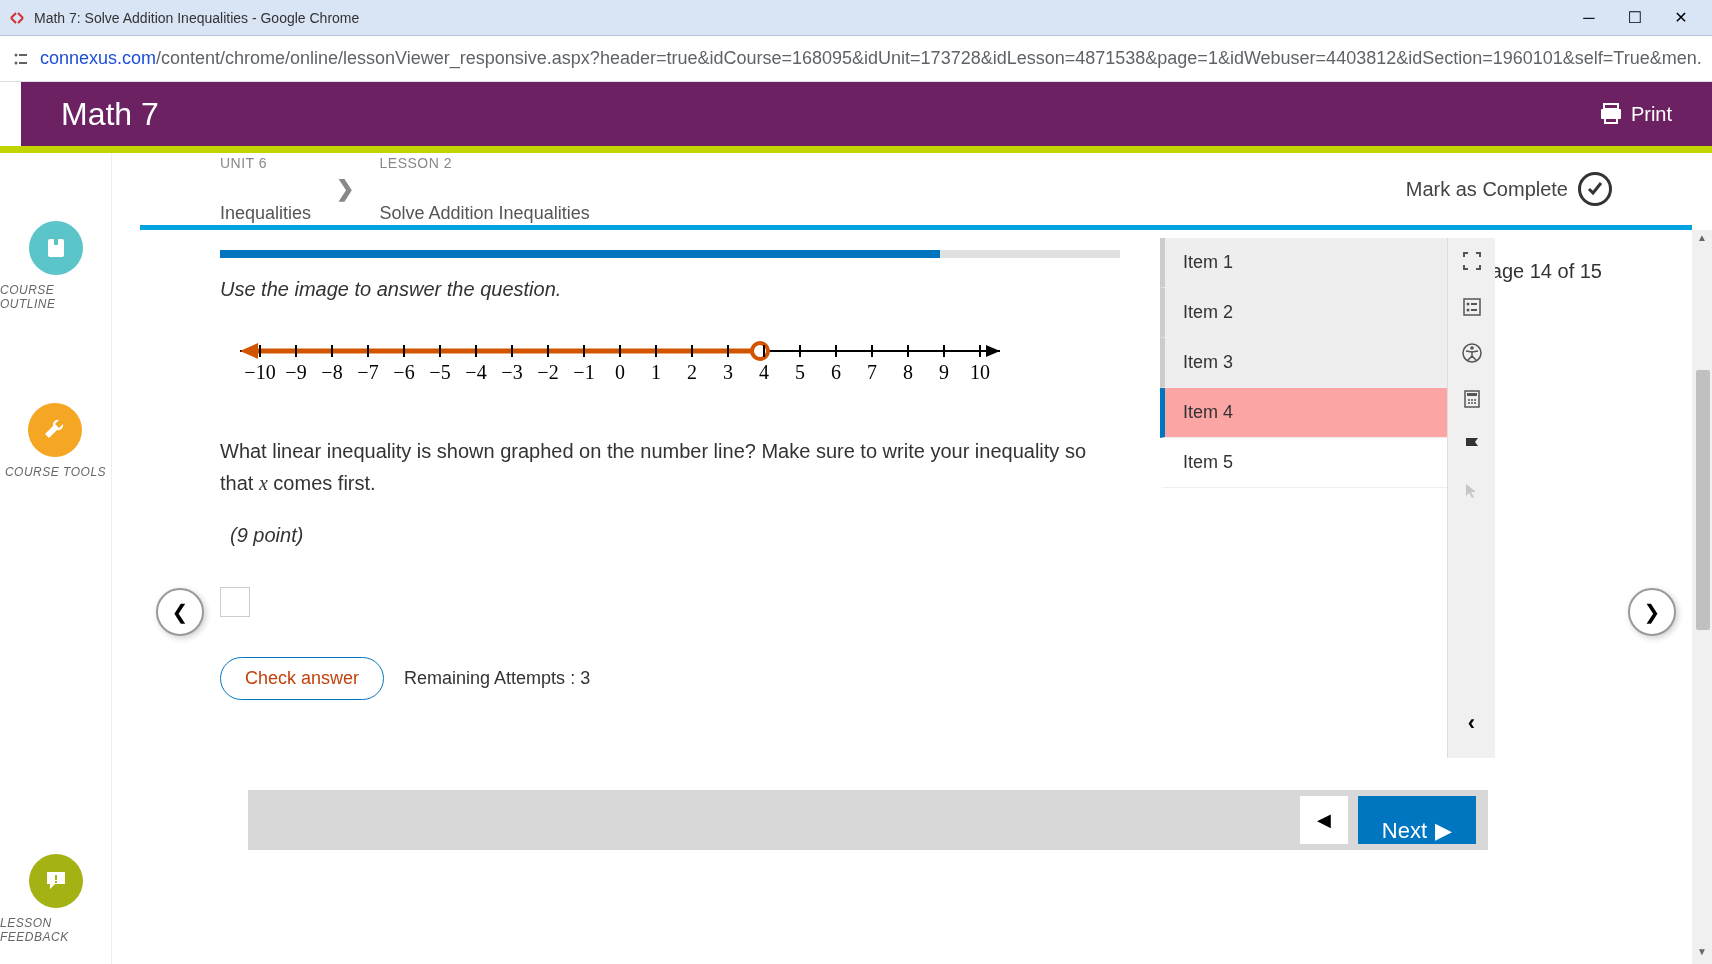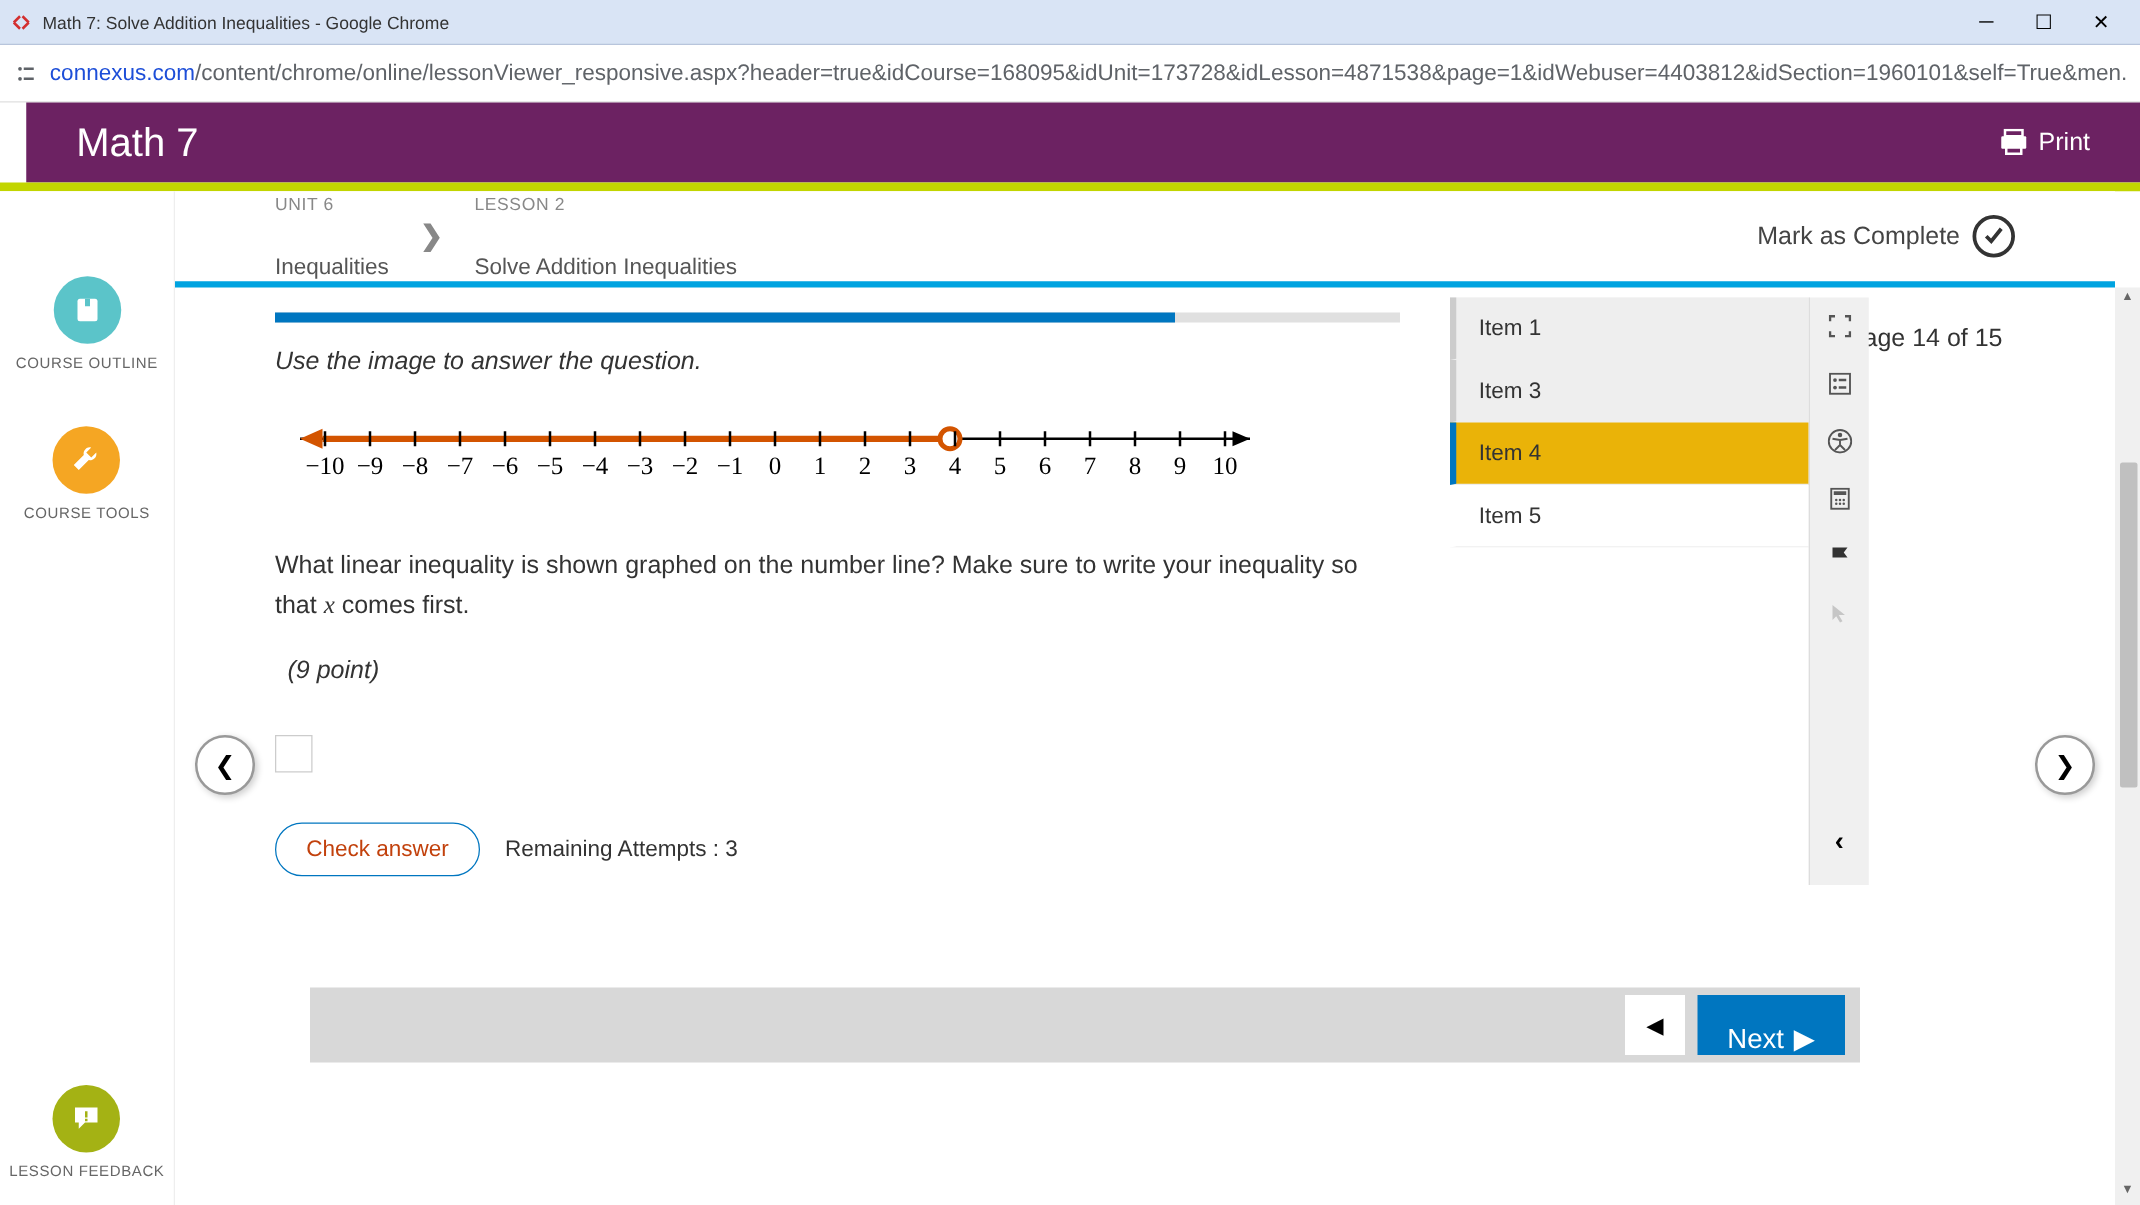--- a/index.html
+++ b/index.html
@@ -17,21 +17,21 @@
 .address-bar .url { font-size: 18px; color: #5f6368; white-space: nowrap; overflow: hidden; }
 .address-bar .url .domain { color: #1d4ed8; }
 
 
 .app-header { height: 64px; background: #6c2262; display: flex; align-items: center; justify-content: space-between; padding: 0 40px; margin-left: 21px; }
 .app-header .course-title { color: #fff; font-size: 32px; font-weight: 400; }
 .app-header .print { color: #fff; font-size: 20px; display: flex; align-items: center; gap: 8px; cursor: pointer; }
 .yellow-stripe { height: 7px; background: #c2d500; }
 
 
-.left-sidebar { position: absolute; left: 0; top: 153px; bottom: 0; width: 140px; background: #fff; display: flex; flex-direction: column; align-items: center; padding-top: 68px; gap: 44px; border-right: 1px solid #eee; }
+.left-sidebar { position: absolute; left: 0; top: 153px; bottom: 0; width: 112px; background: #fff; display: flex; flex-direction: column; align-items: center; padding-top: 68px; gap: 92px; border-right: 1px solid #eee; font-style: italic; }
 .side-item { display: flex; flex-direction: column; align-items: center; gap: 8px; cursor: pointer; }
 .side-icon { width: 54px; height: 54px; border-radius: 50%; display: flex; align-items: center; justify-content: center; }
 .side-icon.teal { background: #5bc4c9; }
 .side-icon.orange { background: #f5a623; }
 .side-icon.olive { background: #a4b214; }
 .side-label { font-size: 12px; color: #666; letter-spacing: 0.5px; }
 .lesson-feedback { position: absolute; bottom: 20px; }
 
 
 .content-wrap { position: absolute; left: 140px; right: 20px; top: 153px; bottom: 0; background: #fff; overflow-y: auto; }
@@ -59,21 +59,21 @@
 .question-text .mathvar { font-family: 'Times New Roman', serif; font-style: italic; }
 .note-text { font-size: 20px; color: #333; line-height: 1.6; margin-bottom: 20px; }
 .points { font-style: italic; font-size: 20px; color: #333; margin-bottom: 40px; padding-left:10px; }
 .answer-box { width: 30px; height: 30px; border: 1px solid #ccc; margin-bottom: 40px; cursor: text; }
 .check-row { display: flex; align-items: center; gap: 20px; margin-bottom: 30px; }
 .check-btn { border: 1.5px solid #0076c0; color: #c2410c; background: #fff; border-radius: 22px; padding: 10px 24px; font-size: 18px; cursor: pointer; }
 .attempts { font-size: 18px; color: #333; }
 .items-panel-wrap { position: absolute; top: 238px; left: 1160px; width: 335px; display: flex; }
 .item-list { flex: 1; background: #f8f8f8; }
 .item { padding: 14px 18px; font-size: 18px; color: #333; border-bottom: 1px solid #eee; border-left: 5px solid #ccc; background: #eee; cursor: pointer; }
-.item.active { background: #eab308; border-left: 5px solid #0076c0; }
+.item.active { background: #fca5a5; border-left: 5px solid #0076c0; }
 .item.inactive5 { background:#fff; border-left-color:#fff; }
 .item-list-fill { height: 270px; background: #fff;}
 .tool-col { width: 48px; background: #f0f0f0; display: flex; flex-direction: column; align-items: center; padding: 12px 0; gap: 24px; border-left: 1px solid #ddd; }
 .tool-col .tool { width: 22px; height: 22px; cursor: pointer; display:flex;align-items:center;justify-content:center; color:#555; }
 .tool-col .collapse { margin-top: auto; font-size:22px; font-weight:bold; cursor:pointer; padding-bottom:10px;}
 
 
 .bottom-nav { position:absolute; left:248px; top:790px; width:1240px; height: 60px; background: #d8d8d8; display: flex; justify-content: flex-end; align-items: center; padding: 0 12px; gap: 10px; }
 .nav-prev { width: 48px; height: 48px; background: #fff; display: flex; align-items: center; justify-content: center; cursor: pointer; font-size:18px; }
 .nav-next { height: 48px; background: #0076c0; color: #fff; padding: 0 24px; display: flex; align-items: flex-end; gap: 8px; font-size: 22px; cursor: pointer; }
@@ -267,20 +267,21 @@
         <button class="check-btn">Check answer</button>
         <span class="attempts">Remaining Attempts : 3</span>
       </div>
     </div>
   </div>
 </div>
 
 <div class="items-panel-wrap">
   <div class="item-list">
     <div class="item">Item 1</div>
+    <div class="item">Item 2</div>
     <div class="item">Item 3</div>
     <div class="item active">Item 4</div>
     <div class="item inactive5">Item 5</div>
     <div class="item-list-fill"></div>
   </div>
   <div class="tool-col">
     <div class="tool">
         <svg width="18" height="18" viewBox="0 0 18 18">
           <path d="M1 5 V1 H5 M13 1 H17 V5 M17 13 V17 H13 M5 17 H1 V13" stroke="#555" stroke-width="2" fill="none"></path>
         </svg>

